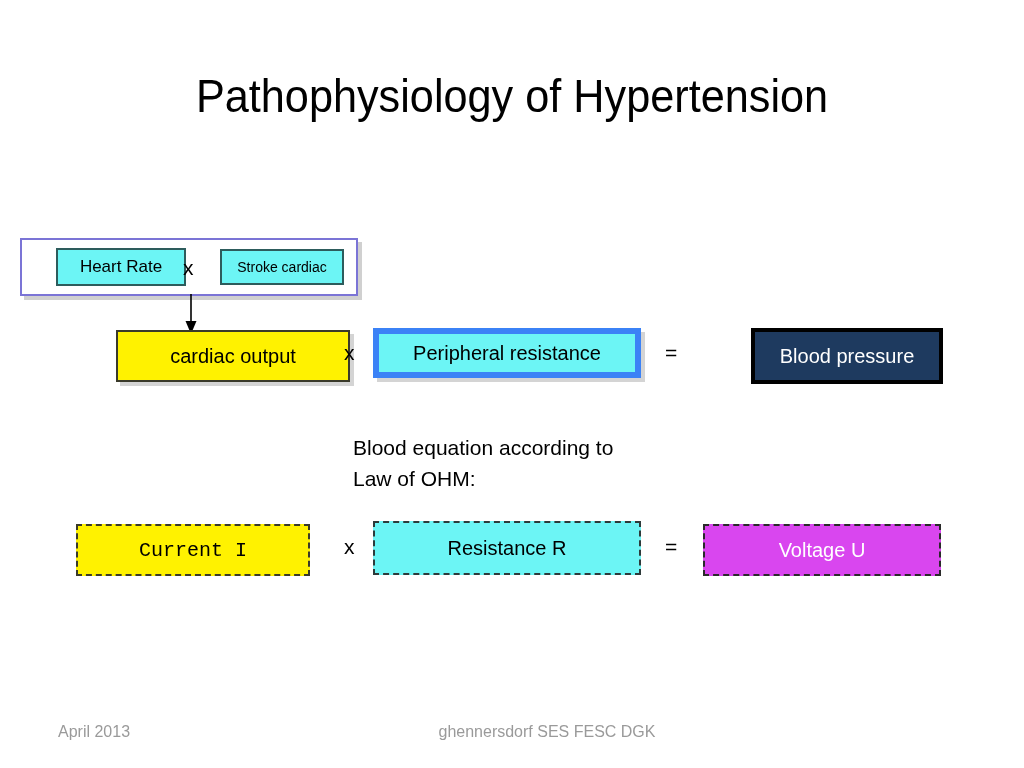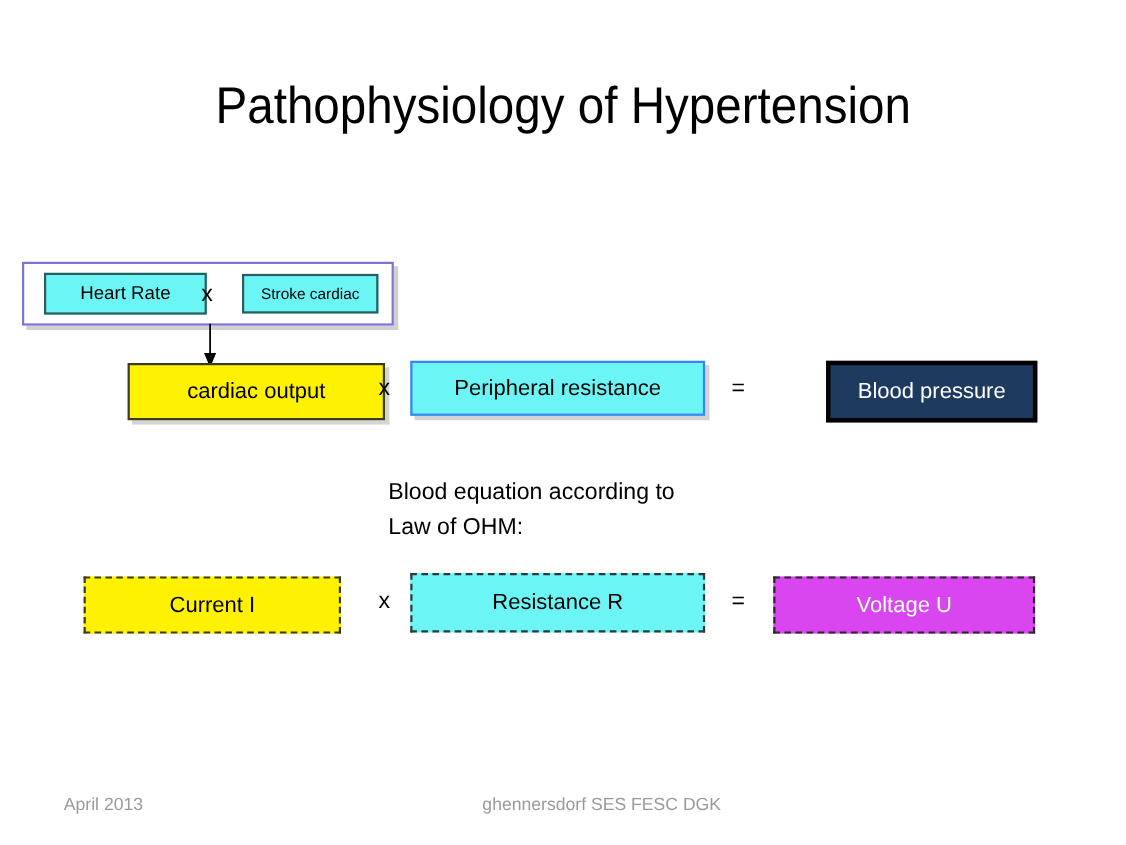--- a/index.html
+++ b/index.html
@@ -58,21 +58,21 @@
   }
 
   .cyan-small {
     background: #6cf5f5;
     border: 2px solid #2d5c5c;
     font-size: 17px;
     color: #000000;
   }
   .cyan-small.smaller { font-size: 14px; }
 
-  .hr-box  { left: 40px;  top: 248px; width: 148px; height: 38px; }
+  .hr-box  { left: 56px;  top: 248px; width: 130px; height: 38px; }
   .sv-box  { left: 220px; top: 249px; width: 124px; height: 36px; }
 
   
   .op {
     position: absolute;
     font-size: 21px;
     color: #000000;
     line-height: 1;
     user-select: none;
   }
@@ -94,21 +94,21 @@
   
   .yellow-box {
     background: #fff200;
     border: 2px solid #3a3a2a;
     box-shadow: 4px 4px 0px 0px rgba(170,170,170,0.5);
     font-size: 20px;
     color: #000000;
   }
   .cyan-box {
     background: #6cf5f5;
-    border: 2px solid #3b82f6;
+    border: 6px solid #3b82f6;
     box-shadow: 4px 4px 0px 0px rgba(170,170,170,0.5);
     font-size: 20px;
     color: #000000;
   }
   .navy-box {
     background: #1e3a5f;
     border: 4px solid #000000;
     font-size: 20px;
     color: #ffffff;
   }
@@ -142,21 +142,21 @@
     font-size: 20px;
     color: #000000;
   }
   .navy-dashed {
     background: #d946ef;
     border: 2px dashed #2a2a2a;
     font-size: 20px;
     color: #ffffff;
   }
 
-  .cur-box { left: 76px;  top: 524px; width: 234px; height: 52px; }
+  .cur-box { left: 76px;  top: 524px; width: 234px; height: 52px; font-family: Liberation Mono, monospace; }
   .res-box { left: 373px; top: 521px; width: 268px; height: 54px; }
   .vol-box { left: 703px; top: 524px; width: 238px; height: 52px; }
 
   
   .footer-left {
     position: absolute;
     left: 58px;
     top: 723px;
     font-size: 16px;
     color: #9a9a9a;

